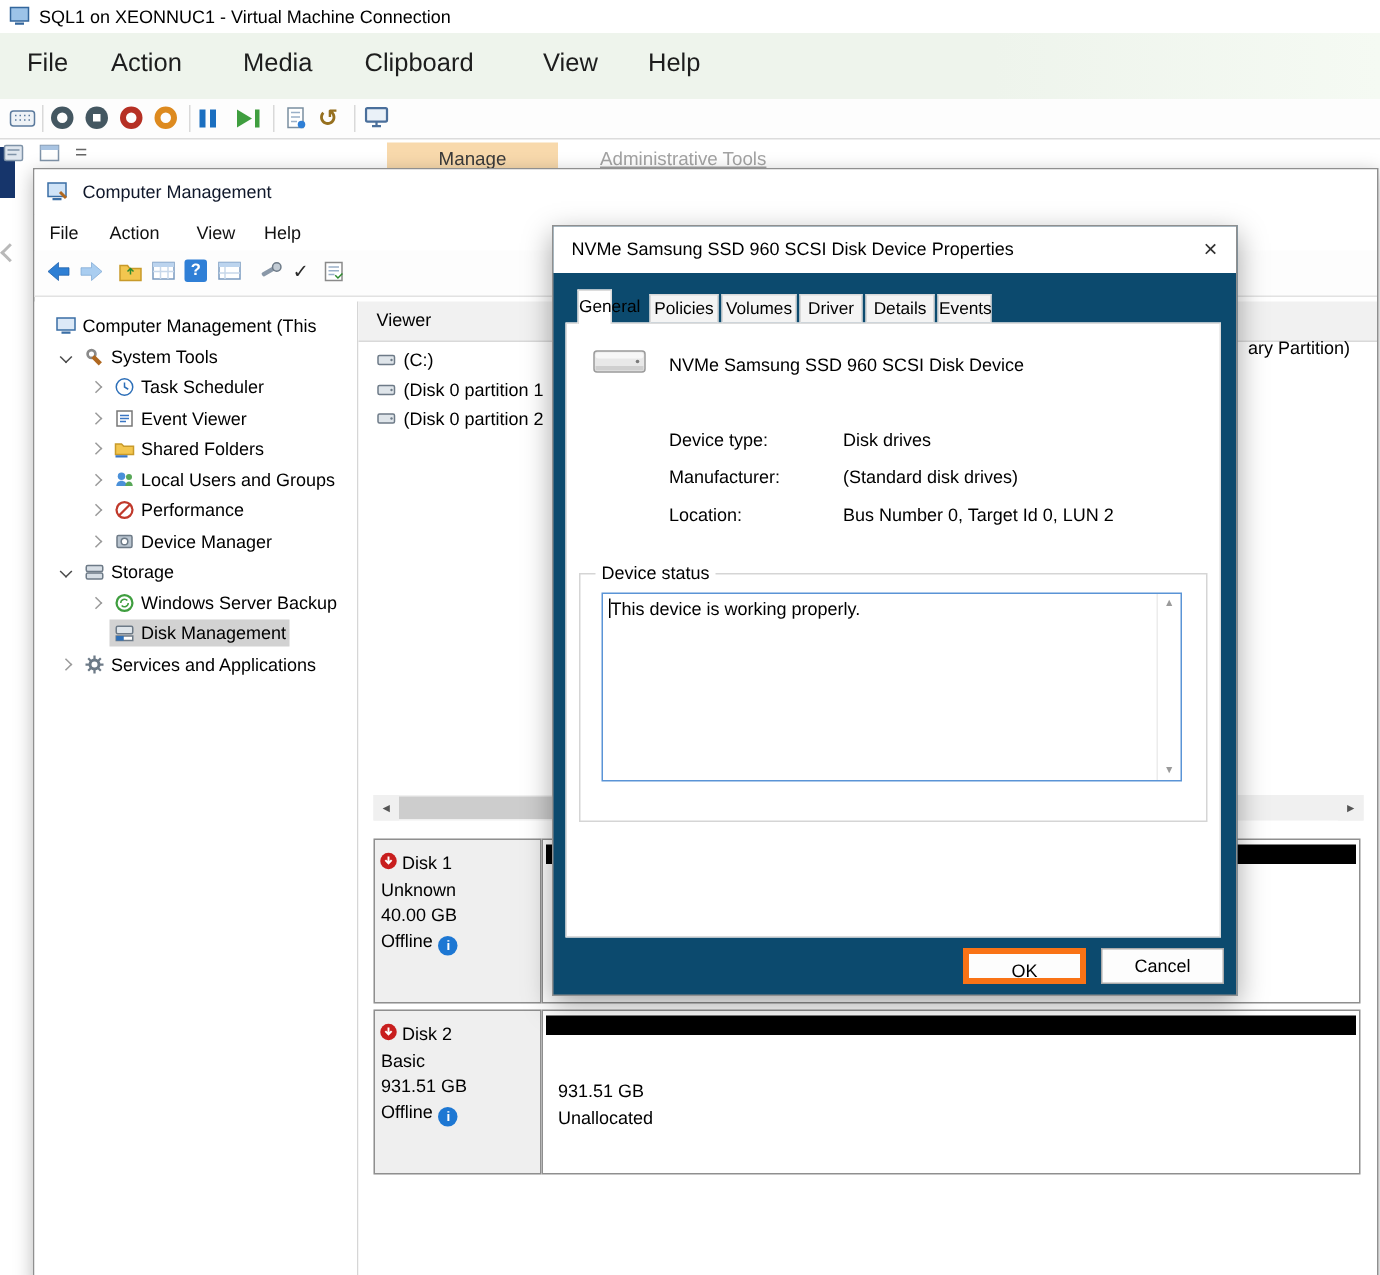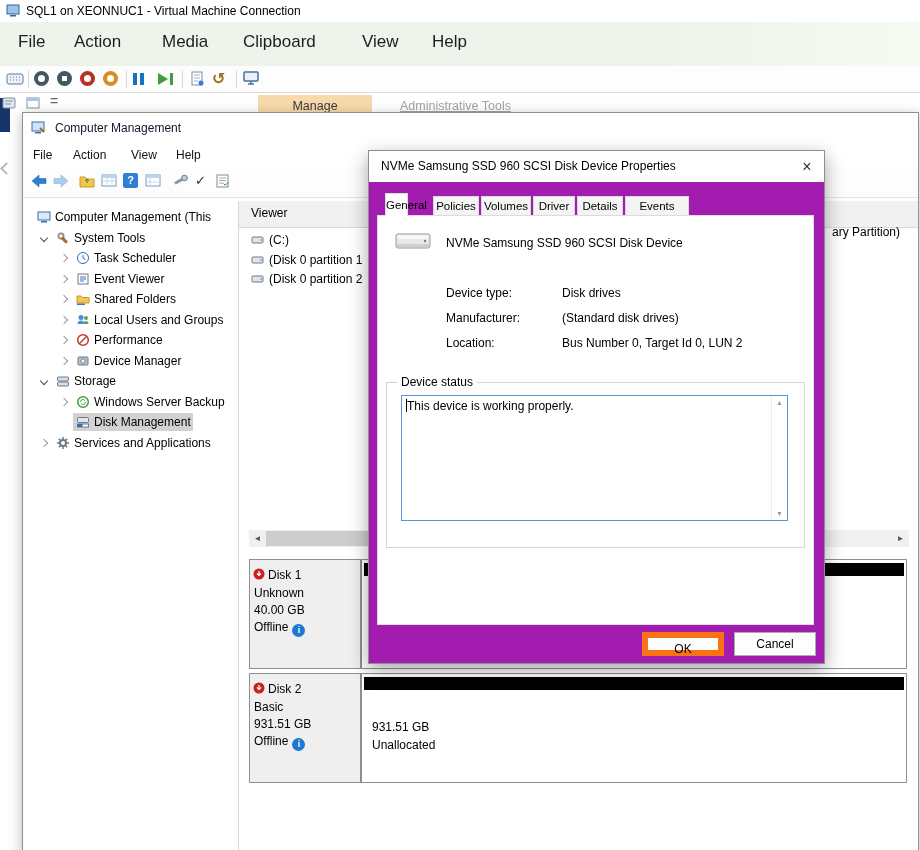--- a/index.html
+++ b/index.html
@@ -69,21 +69,21 @@
   .disk-badge{position:absolute;left:3px;top:8px;}
   .disk-name{position:absolute;left:18px;top:8px;font-weight:normal;}
   .disk-line{position:absolute;left:4px;white-space:nowrap;}
   .info-badge{display:inline-block;width:13px;height:13px;border-radius:50%;background:#1d77d3;color:#fff;
     font-size:9px;font-weight:bold;text-align:center;line-height:13px;vertical-align:-2px;margin-left:4px;}
   .disk-graph{position:absolute;left:122px;width:546px;height:110px;background:#fff;border:1px solid #8f8f8f;box-sizing:border-box;}
   .black-bar{position:absolute;left:2px;right:2px;top:3px;height:13px;background:#000;}
   .un-line{position:absolute;left:10px;font-size:12px;white-space:nowrap;}
 
   
-  #dlg{position:absolute;left:368px;top:150px;width:455px;height:512px;background:#a21caf;
+  #dlg{position:absolute;left:368px;top:150px;width:455px;height:512px;background:#0c4a6e;
     border:1px solid #8f8f8f;box-shadow:0 6px 18px rgba(0,0,0,.35);z-index:50;}
   #dlg-titlebar{position:absolute;left:0;top:0;width:100%;height:31px;background:#fff;}
   #dlg-title{position:absolute;left:12px;top:8px;font-size:12px;white-space:nowrap;}
   #dlg-close{position:absolute;right:0;top:0;width:34px;height:31px;text-align:center;line-height:31px;font-size:16px;color:#333;}
   .tab{position:absolute;top:45px;height:19px;line-height:19px;text-align:center;font-size:11.5px;
     background:#f4f4f4;border:1px solid #d9d9d9;border-bottom:0;box-sizing:border-box;z-index:2;}
   .tab.active{top:42px;height:23px;line-height:23px;background:#fff;border:1px solid #dcdcdc;border-bottom:0;z-index:4;}
   #dlg-panel{position:absolute;left:8px;top:64px;width:437px;height:410px;background:#fff;border:1px solid #dcdcdc;box-sizing:border-box;z-index:3;}
   #dev-icon{position:absolute;left:16px;top:12px;}
   #dev-name{position:absolute;left:68px;top:20px;font-size:12px;white-space:nowrap;}
@@ -92,21 +92,21 @@
   .fval{position:absolute;left:184px;white-space:nowrap;}
   #grp{position:absolute;left:8px;top:166px;width:417px;height:164px;border:1px solid #d5d5d5;}
   #grp-label{position:absolute;left:10px;top:-8px;background:#fff;padding:0 4px;font-size:12px;}
   #status-box{position:absolute;left:14px;top:12px;width:387px;height:126px;background:#fff;border:1px solid #5a94d6;box-sizing:border-box;}
   #status-text-wrap{position:absolute;left:4px;top:3px;right:18px;font-size:12px;}
   .caret{display:inline-block;width:1px;height:13px;background:#000;vertical-align:-2px;}
   #ta-scroll{position:absolute;right:0;top:0;bottom:0;width:15px;border-left:1px solid #ececec;}
   .ta-arrow{position:absolute;left:0;width:15px;text-align:center;font-size:7px;color:#9a9a9a;}
   .ta-up{top:3px;} .ta-down{bottom:3px;}
   .btn{position:absolute;top:481px;width:82px;height:24px;background:#fdfdfd;font-size:12px;text-align:center;line-height:22px;box-sizing:border-box;}
-  #btn-ok{left:273px;border:6px solid #f97316;}
+  #btn-ok{left:273px;border:4px solid #f97316;}
   #btn-cancel{left:365px;border:1px solid #ababab;}
 </style>
 </head>
 <body>
 
 <div id="screen">
 
   <div id="vm-titlebar">
     <span class="vm-ticon">
       <svg width="15" height="15">
@@ -429,21 +429,21 @@
     <div id="dlg-titlebar">
       <span id="dlg-title">NVMe Samsung SSD 960 SCSI Disk Device Properties</span>
       <span id="dlg-close">×</span>
     </div>
 
     <div class="tab active" style="left:16px;width:23px">General</div>
     <div class="tab" style="left:64px;width:46px">Policies</div>
     <div class="tab" style="left:112px;width:50px">Volumes</div>
     <div class="tab" style="left:164px;width:42px">Driver</div>
     <div class="tab" style="left:208px;width:46px">Details</div>
-    <div class="tab" style="left:256px;width:64px">Events</div>
+    <div class="tab" style="left:256px;width:36px">Events</div>
 
     <div id="dlg-panel">
       <span id="dev-icon">
         <svg width="40" height="28">
           <rect x="2" y="6" width="34" height="14" rx="2" fill="#e8e8e8" stroke="#9a9a9a"></rect>
           <rect x="3" y="7" width="32" height="4" rx="2" fill="#f7f7f7"></rect>
           <rect x="3" y="16" width="32" height="3" fill="#cfcfcf"></rect>
           <circle cx="31" cy="13" r="1.2" fill="#7a7a7a"></circle>
         </svg>
       </span>

